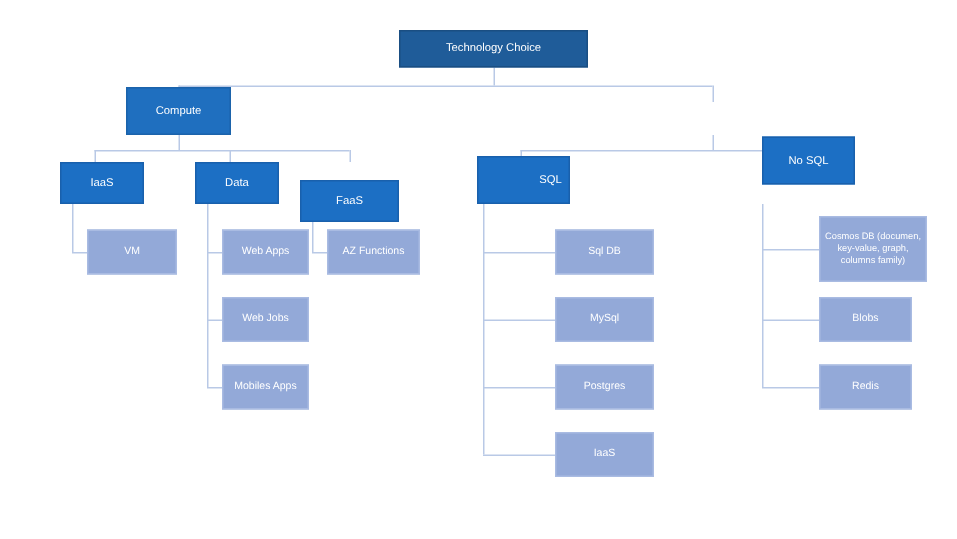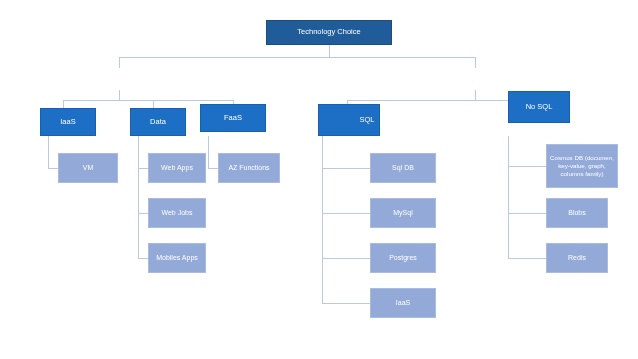--- a/index.html
+++ b/index.html
@@ -93,31 +93,34 @@
 
   <div class="conn v" style="left:508px;top:136px;width:1px;height:122px;"></div>
   <div class="conn h" style="left:508px;top:166px;width:38px;height:1px;"></div>
   <div class="conn h" style="left:508px;top:213px;width:38px;height:1px;"></div>
   <div class="conn h" style="left:508px;top:258px;width:38px;height:1px;"></div>
 
   <div class="node lvl-root" style="left:266px;top:20px;width:126px;height:25px;">
     <span class="label">Technology Choice</span>
   </div>
 
+  <div class="node lvl-branch" style="left:84px;top:58px;width:70px;height:32px;">
+    <span class="label">Compute</span>
+  </div>
 
 
   <div class="node lvl-sub" style="left:40px;top:108px;width:56px;height:28px;">
     <span class="label">IaaS</span>
   </div>
 
   <div class="node lvl-sub" style="left:130px;top:108px;width:56px;height:28px;">
     <span class="label">Data</span>
   </div>
 
-  <div class="node lvl-sub" style="left:200px;top:104px;width:66px;height:28px;">
+  <div class="node lvl-sub" style="left:200px;top:120px;width:66px;height:28px;">
     <span class="label">FaaS</span>
   </div>
 
   <div class="node lvl-sub" style="left:318px;top:104px;width:62px;height:32px;padding-left:36px;">
     <span class="label">SQL</span>
   </div>
 
   <div class="node lvl-sub" style="left:508px;top:91px;width:62px;height:32px;">
     <span class="label">No SQL</span>
   </div>

